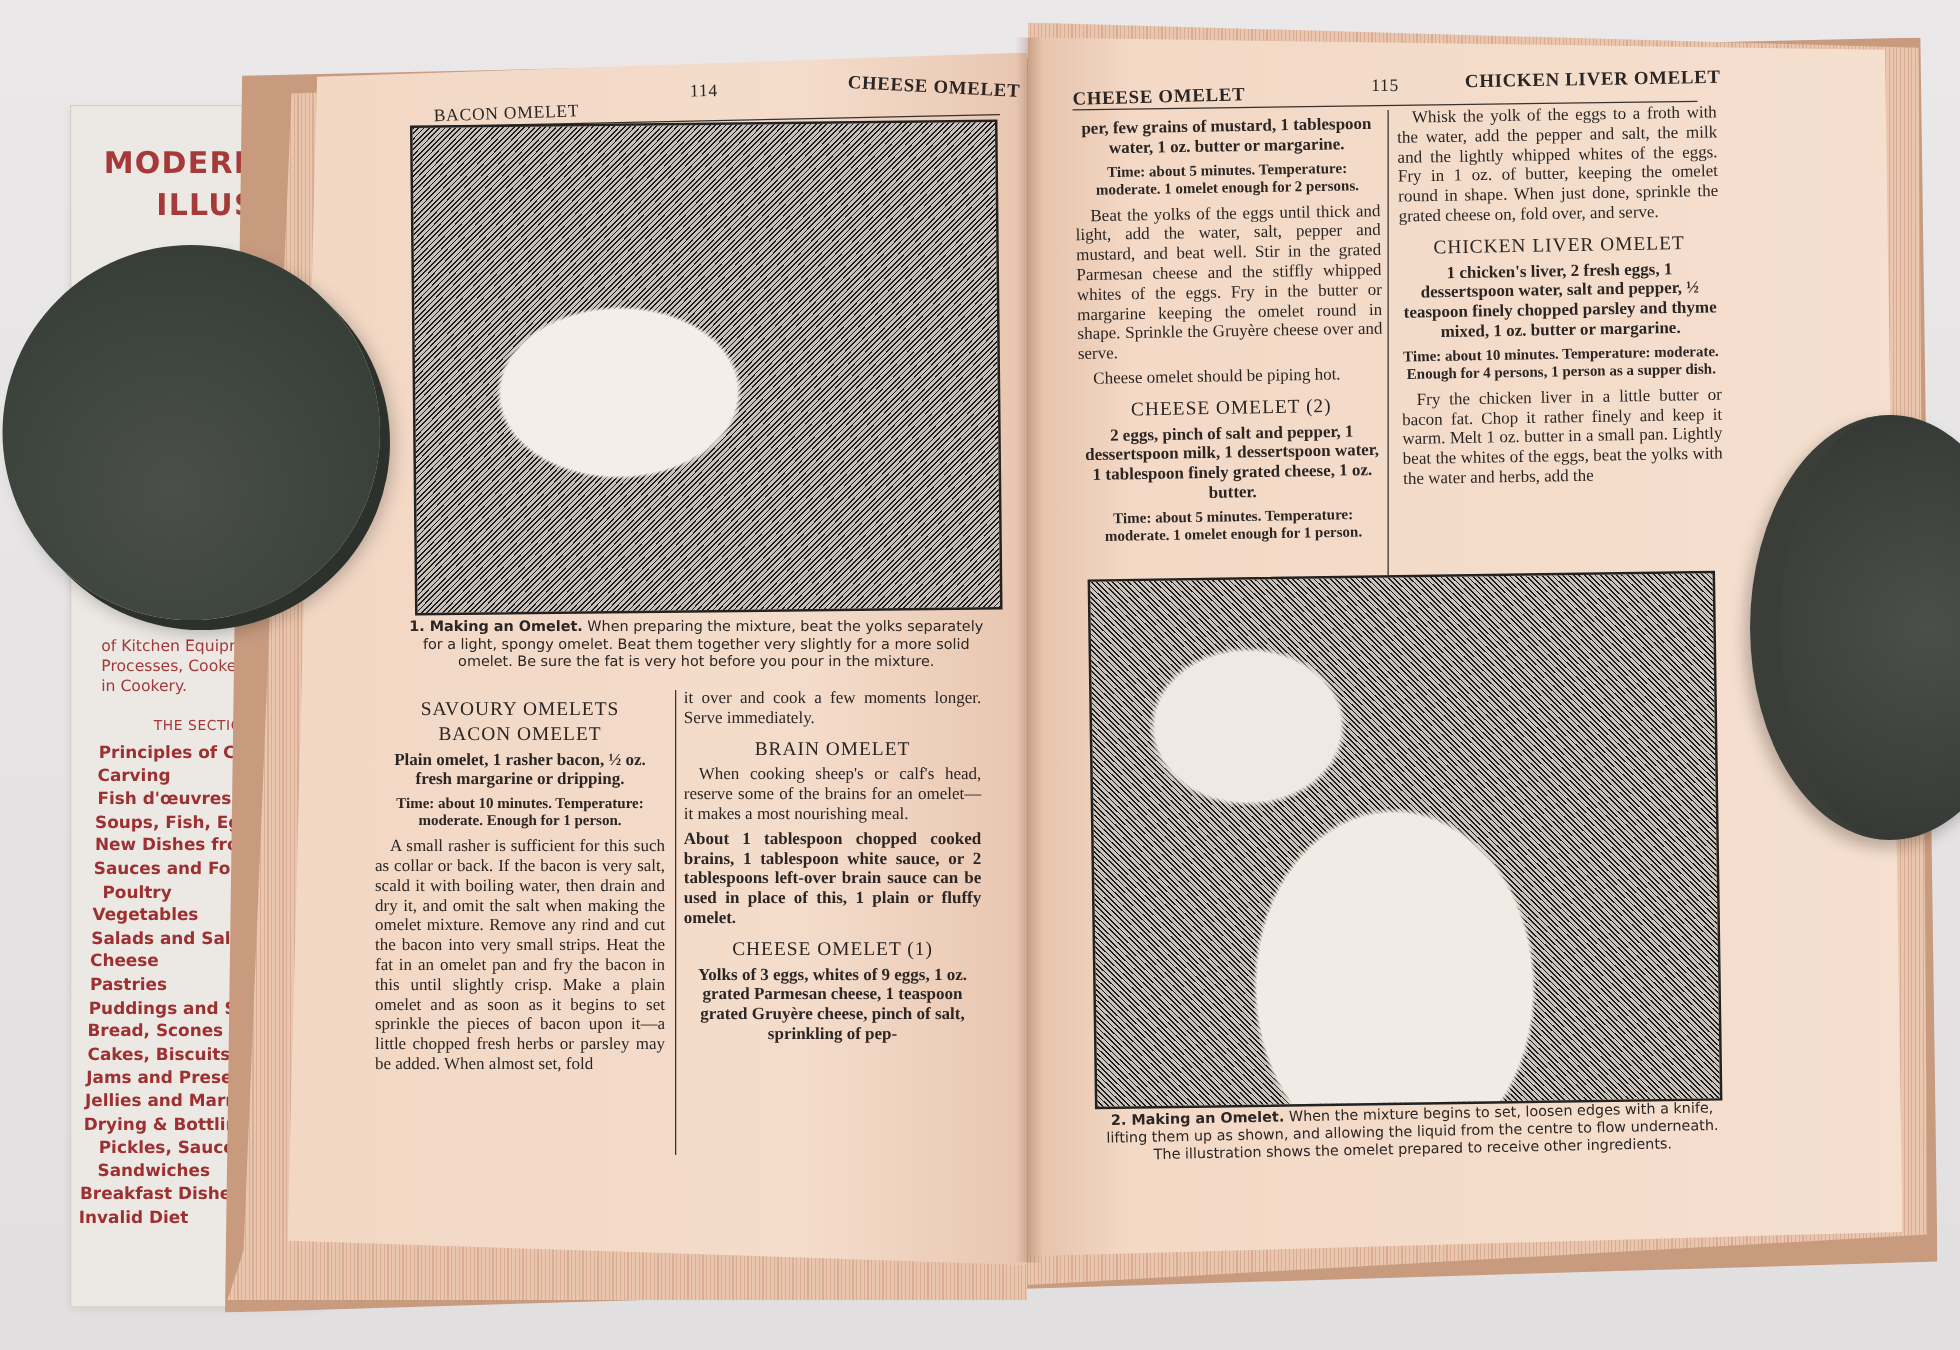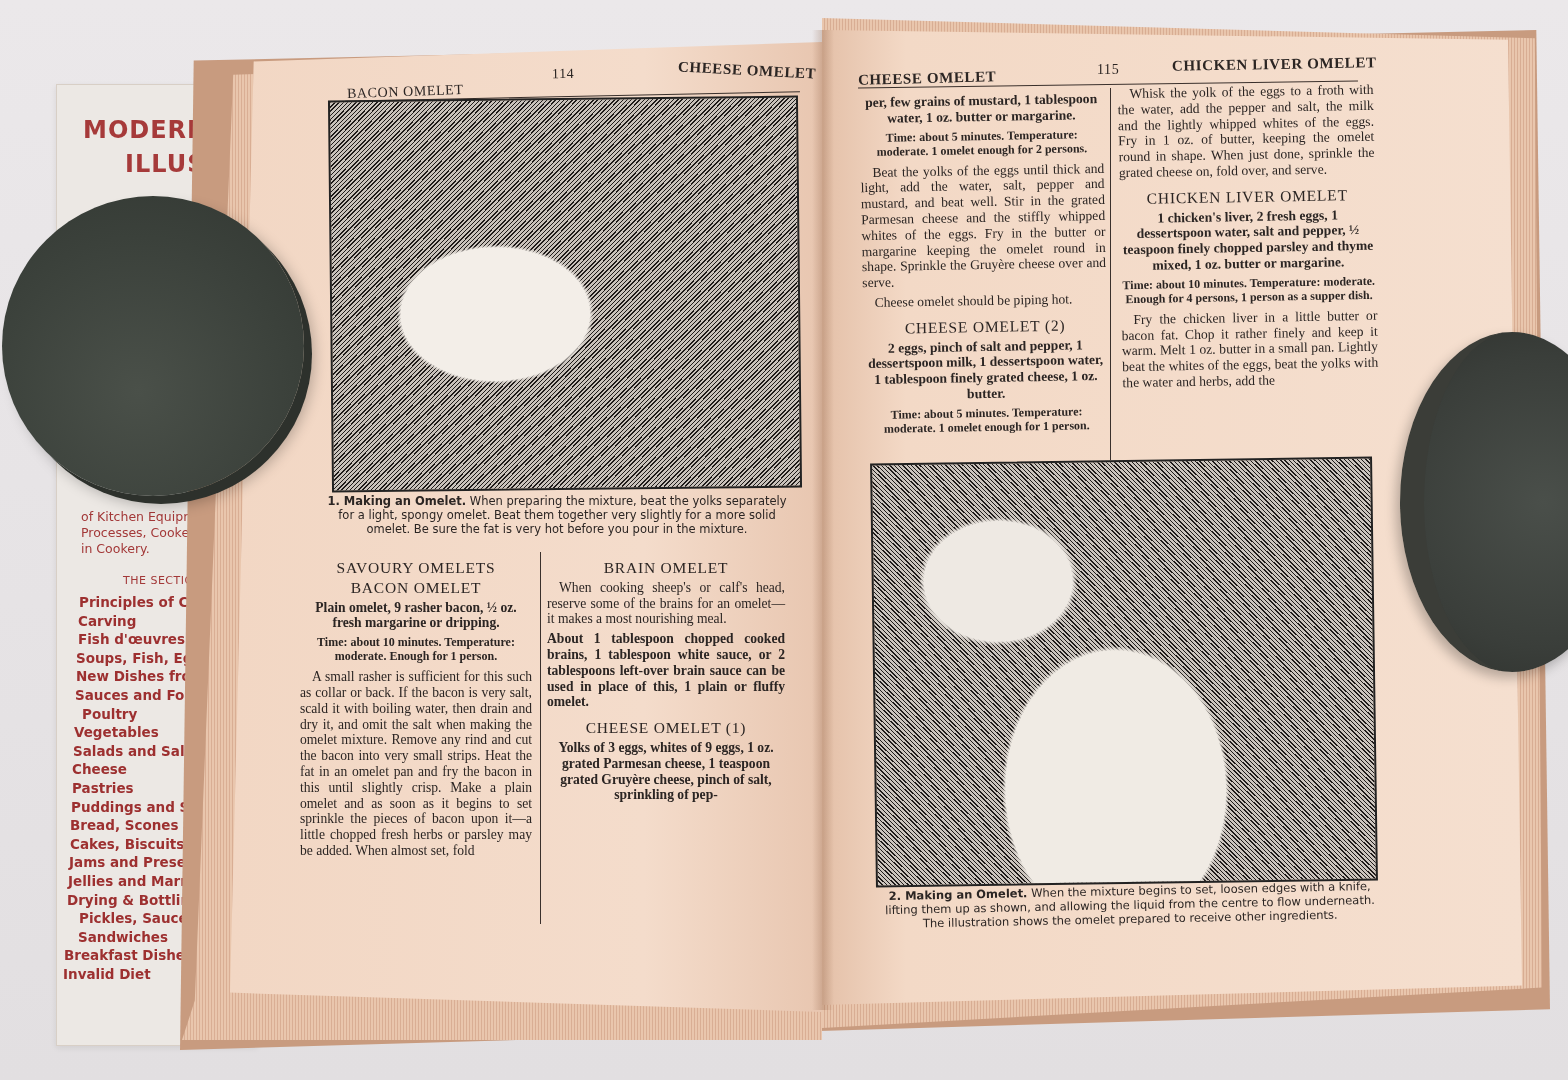--- a/index.html
+++ b/index.html
@@ -166,27 +166,28 @@
 
 <div class="illus illus-1"></div>
 <div class="caption ink" style="left:318px; top:494px; width:478px;">
   <b>1. Making an Omelet.</b>
   <span>When preparing the mixture, beat the yolks separately for a light, spongy omelet. Beat them together very slightly for a more solid omelet. Be sure the fat is very hot before you pour in the mixture.</span>
 </div>
 
 <div class="col ink" style="left:300px; top:550px; width:232px;">
   <div class="h1">SAVOURY OMELETS</div>
   <div class="h1" style="margin-top:2px;">BACON OMELET</div>
-  <div class="ingr">Plain omelet, 9 rasher bacon, ½ oz. fresh margarine or dripping.</div>
+  <div class="ingr">Plain omelet, 1 rasher bacon, ½ oz. fresh margarine or dripping.</div>
   <div class="time">Time: about 10 minutes. Temperature: moderate. Enough for 1 person.</div>
   <p>A small rasher is sufficient for this such as collar or back. If the bacon is very salt, scald it with boiling water, then drain and dry it, and omit the salt when making the omelet mixture. Remove any rind and cut the bacon into very small strips. Heat the fat in an omelet pan and fry the bacon in this until slightly crisp. Make a plain omelet and as soon as it begins to set sprinkle the pieces of bacon upon it—a little chopped fresh herbs or parsley may be added. When almost set, fold</p>
 </div>
 <div class="col-divider" style="left:540px; top:552px; height:372px;"></div>
 
 <div class="col ink" style="left:547px; top:550px; width:238px;">
+  <p style="text-indent:0">it over and cook a few moments longer. Serve immediately.</p>
   <div class="h1">BRAIN OMELET</div>
   <p>When cooking sheep's or calf's head, reserve some of the brains for an omelet—it makes a most nourishing meal.</p>
   <div class="ingr" style="text-align:justify">About 1 tablespoon chopped cooked brains, 1 tablespoon white sauce, or 2 tablespoons left-over brain sauce can be used in place of this, 1 plain or fluffy omelet.</div>
   <div class="h1">CHEESE OMELET (1)</div>
   <div class="ingr">Yolks of 3 eggs, whites of 9 eggs, 1 oz. grated Parmesan cheese, 1 teaspoon grated Gruyère cheese, pinch of salt, sprinkling of pep-</div>
 </div>
 
 <div class="runhead bold ink" style="left:858px; top:70px; transform:rotate(-1.5deg);">CHEESE OMELET</div>
 <div class="runhead ink" style="left:1097px; top:62px;">115</div>
 <div class="runhead bold ink" style="left:1172px; top:56px; transform:rotate(-1deg);">CHICKEN LIVER OMELET</div>

